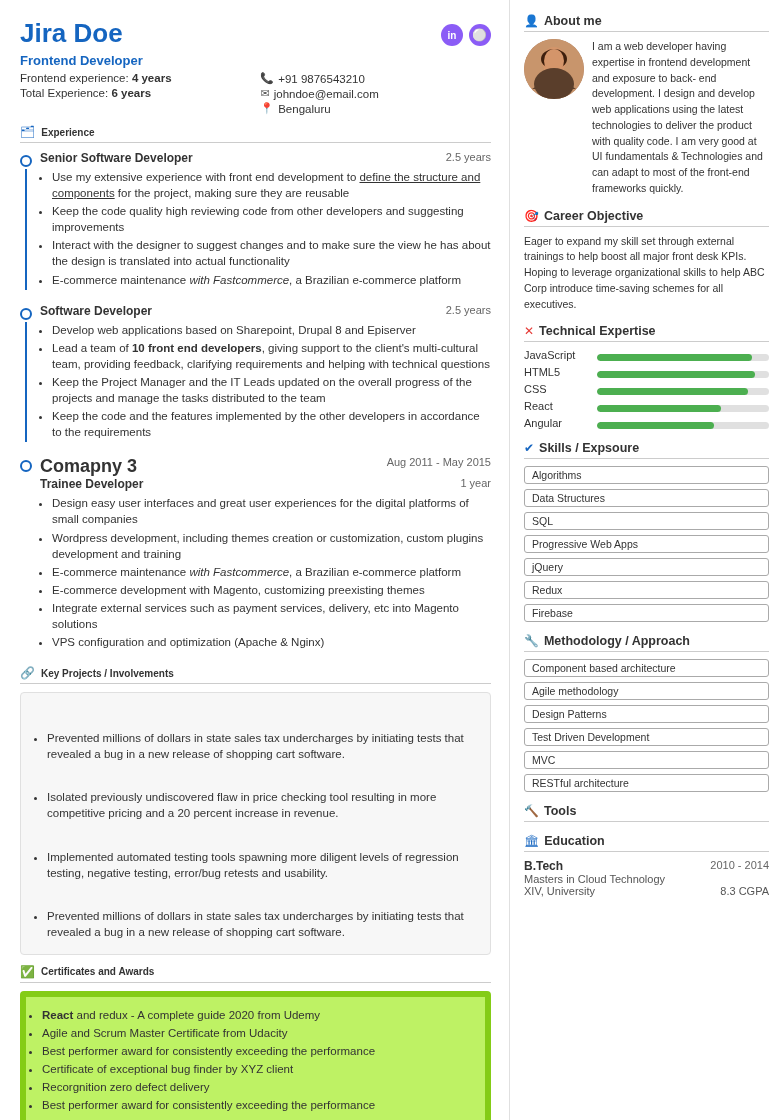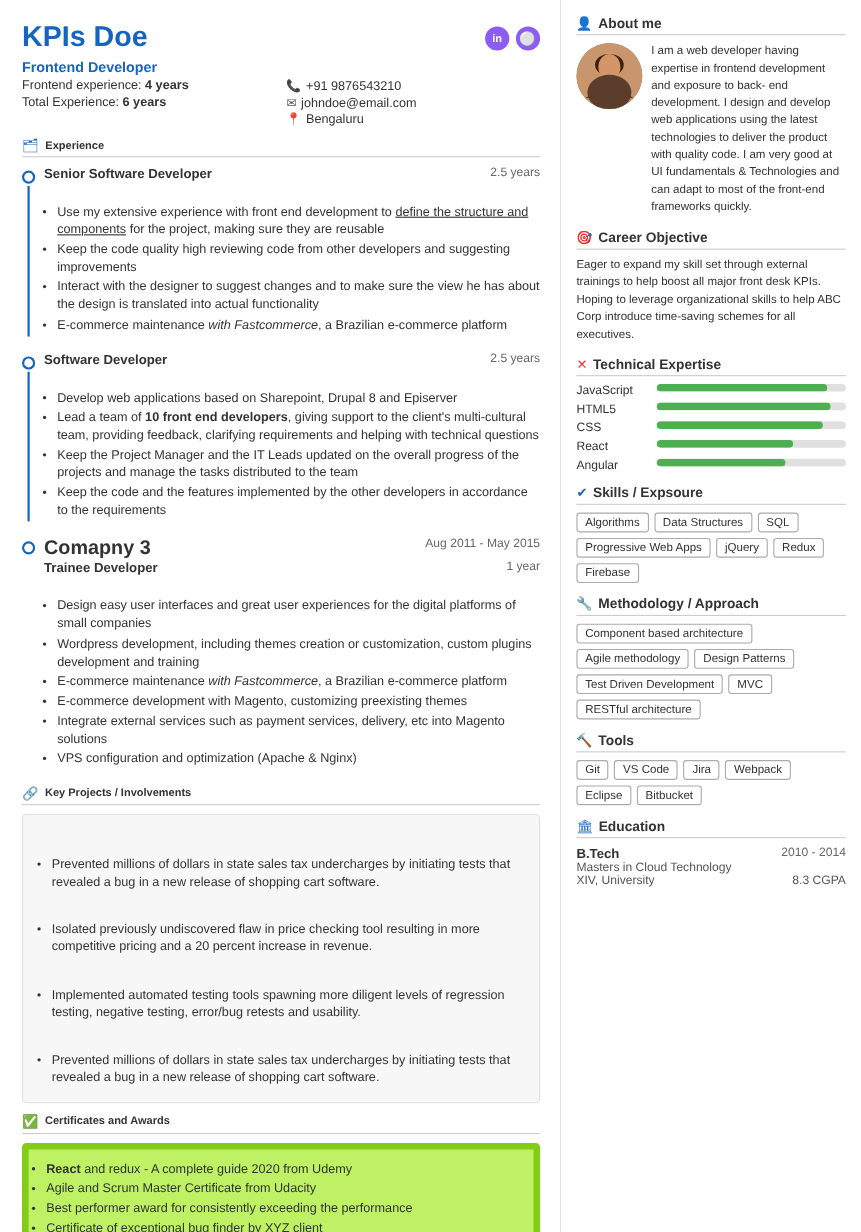--- a/index.html
+++ b/index.html
@@ -162,21 +162,21 @@
     .exp-role {
       font-size: 12px;
       font-weight: bold;
       color: #333;
     }
     .exp-duration {
       font-size: 11px;
       color: #666;
     }
     .exp-bullets {
-      margin-top: 20px;
+      margin-top: 4px;
       padding-left: 12px;
       list-style: disc;
     }
     .exp-bullets li {
       font-size: 11.5px;
       color: #333;
       margin-bottom: 2px;
       line-height: 1.4;
     }
     .exp-bullets li u {
@@ -277,21 +277,21 @@
     
     .career-text {
       font-size: 10.5px;
       color: #333;
       line-height: 1.5;
     }
 
     
     .skill-bar-row {
       display: flex;
-      align-items: flex-start;
+      align-items: flex-end;
       margin-bottom: 5px;
       gap: 8px;
     }
     .skill-bar-label {
       width: 65px;
       font-size: 11px;
       color: #333;
       flex-shrink: 0;
     }
     .skill-bar-bg {
@@ -305,20 +305,21 @@
       height: 100%;
       background: #4caf50;
       border-radius: 4px;
     }
 
     
     .tags-container {
       display: flex;
       flex-wrap: wrap;
       gap: 5px;
+      flex-direction: column;
     }
     .tag {
       border: 1px solid #aaa;
       border-radius: 3px;
       padding: 2px 7px;
       font-size: 10.5px;
       color: #333;
       background: #fff;
     }
 
@@ -356,21 +357,21 @@
     .icon-teal { color: #00838f; }
   </style>
 </head>
 <body>
 
 <div class="resume-container">
 
   <div class="left-col">
 
     <div class="header">
-      <span class="name">KPIs Doe</span>
+      <span class="name">Jira Doe</span>
       <div class="header-icons">
         <div class="icon-circle" title="LinkedIn">in</div>
         <div class="icon-circle" title="GitHub" style="font-size:12px;">⚪</div>
       </div>
     </div>
     <div class="job-title">Frontend Developer</div>
     <div class="contact-grid">
       <div class="label">
         Frontend experience: <b>4 years</b>
       </div>
@@ -587,28 +588,20 @@
           <span class="tag">MVC</span>
           <span class="tag">RESTful architecture</span>
         </div>
     </div>
 
     <div class="right-section">
       <div class="right-section-header">
         <span class="right-section-icon icon-orange">🔨</span>
         <span class="right-section-title">Tools</span>
       </div>
-      <div class="tags-container" id="tools-tags-container">
-          <span class="tag">Git</span>
-          <span class="tag">VS Code</span>
-          <span class="tag">Jira</span>
-          <span class="tag">Webpack</span>
-          <span class="tag">Eclipse</span>
-          <span class="tag">Bitbucket</span>
-        </div>
     </div>
 
     <div class="right-section">
       <div class="right-section-header">
         <span class="right-section-icon icon-blue">🏛</span>
         <span class="right-section-title">Education</span>
       </div>
       <div class="edu-item">
         <div class="edu-top">
           <span class="edu-degree">B.Tech</span>

